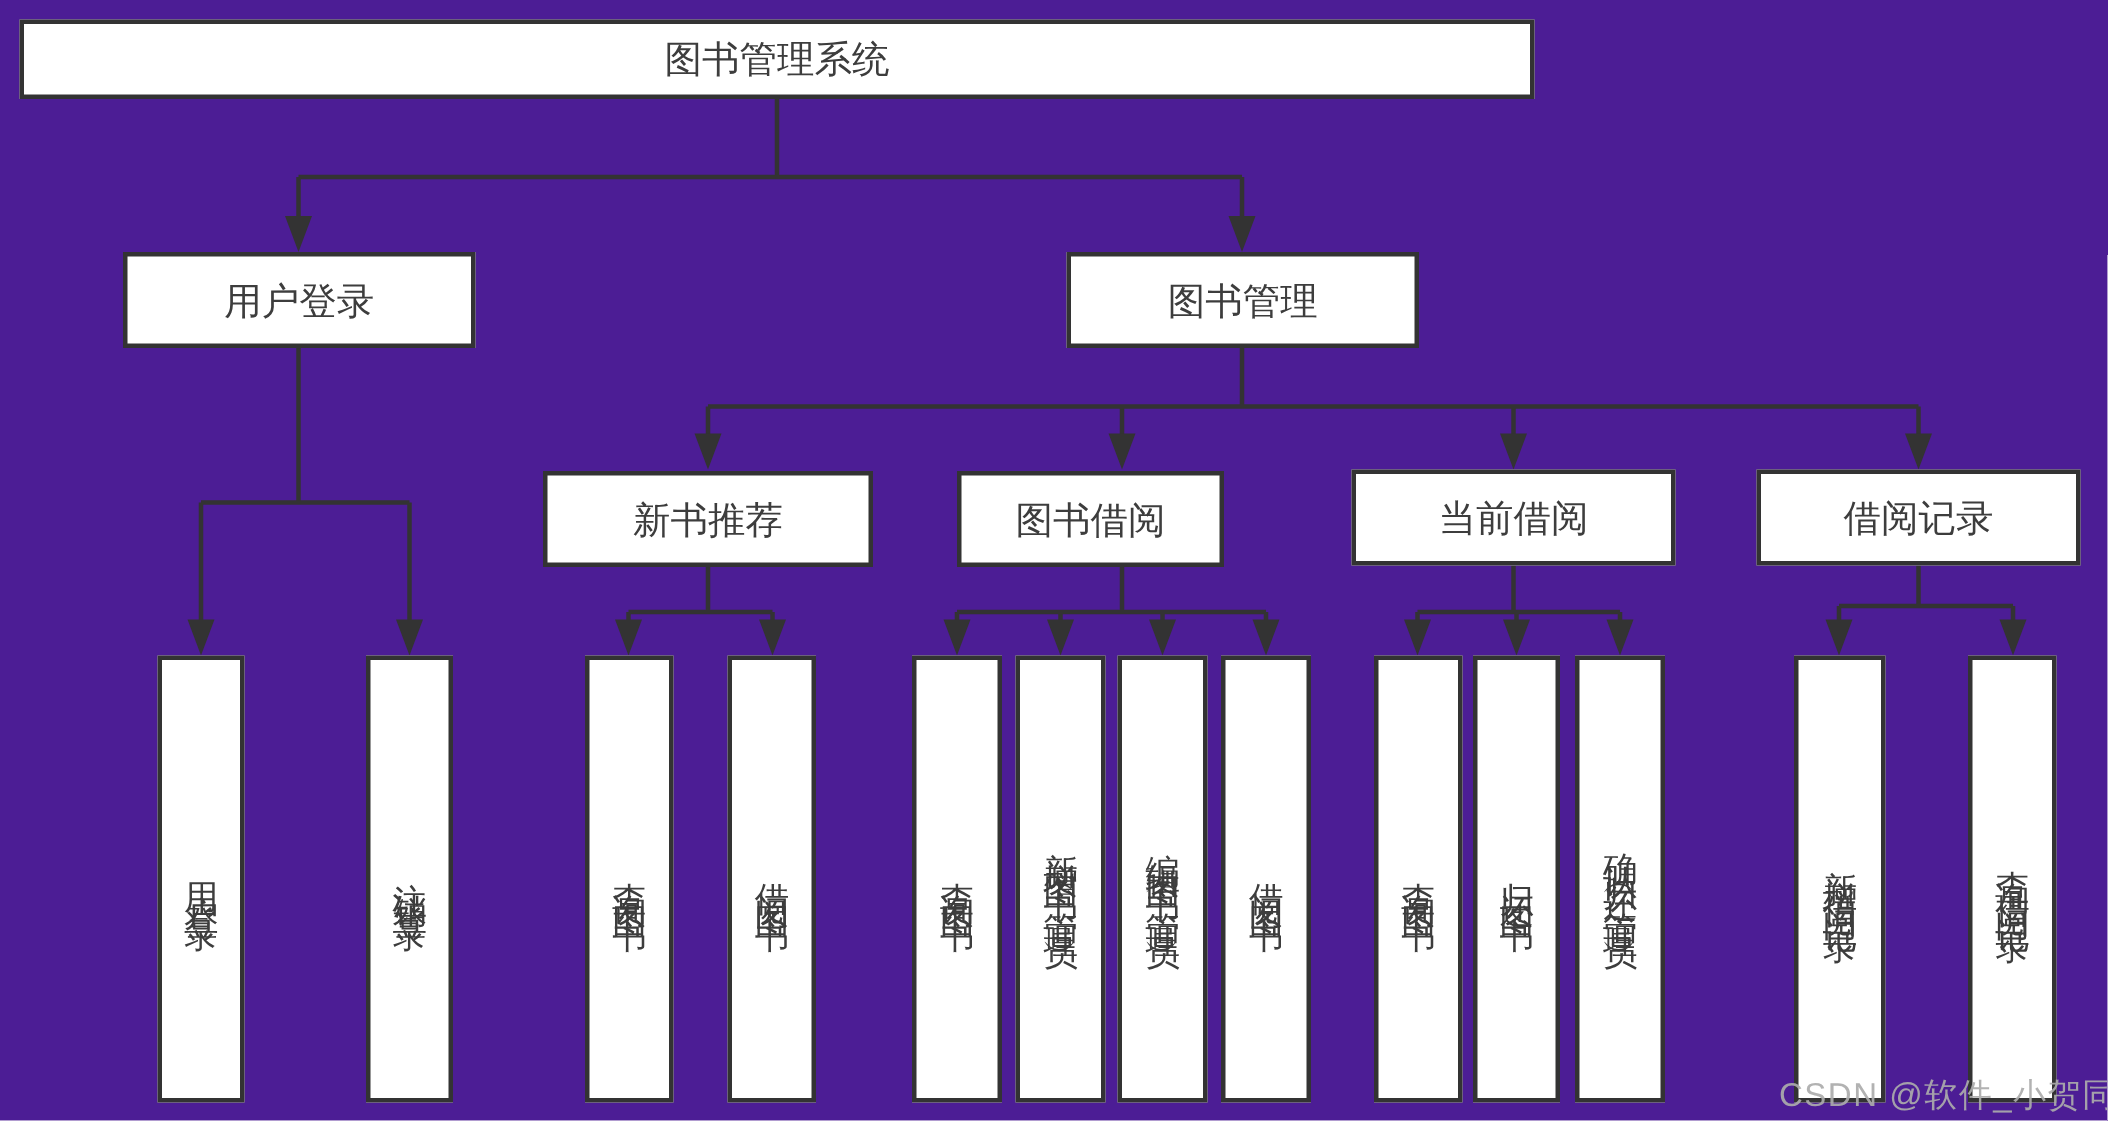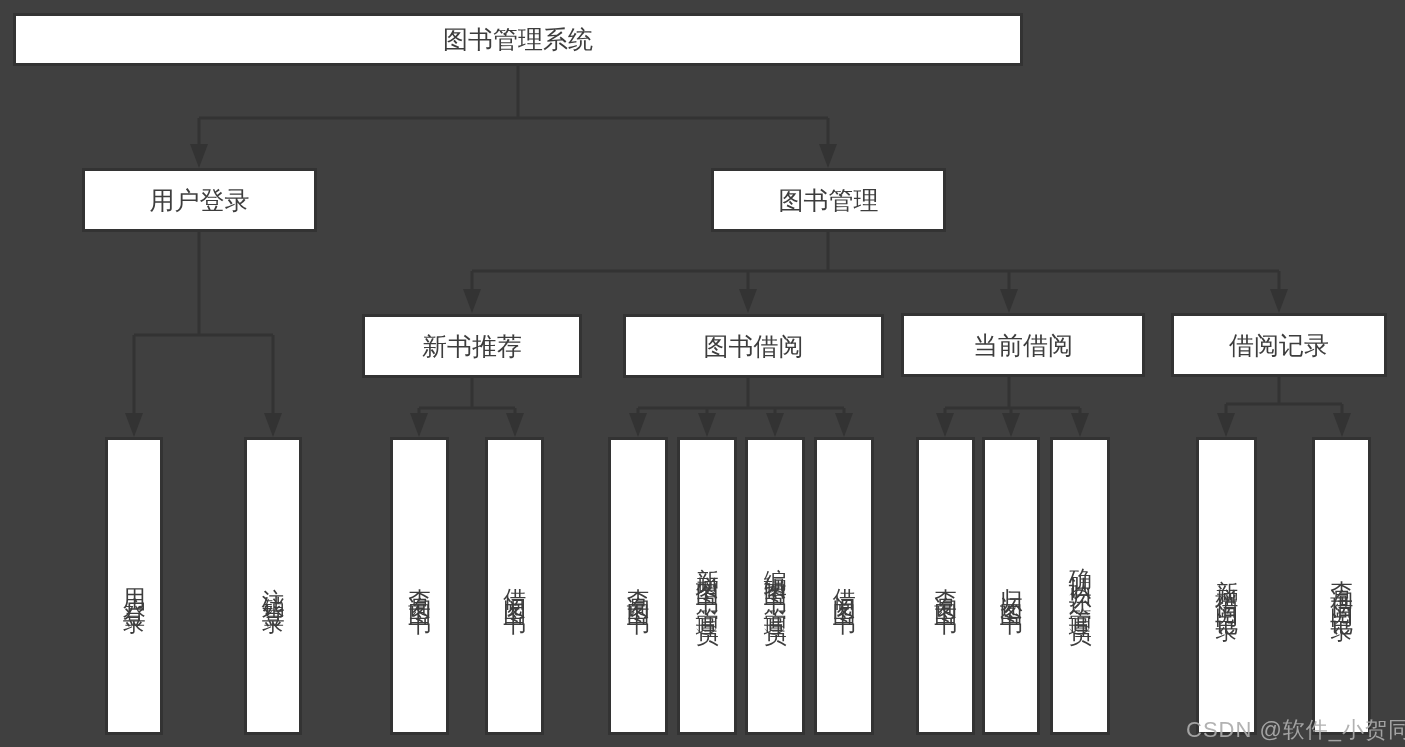--- a/index.html
+++ b/index.html
@@ -1,19 +1,19 @@
 <!DOCTYPE html>
 <html><head>
 <meta charset="utf-8">
 <style>
   html,body{margin:0;padding:0;background:#fff;}
   .stage{
     position:relative;
     width:1405px;height:747px;
-    background:#404040;
+    background:#4c1d95;
     font-family:"Liberation Sans","DejaVu Sans",sans-serif;
     overflow:hidden;
   }
   svg.connectors{position:absolute;left:0;top:0;z-index:1;}
   .ln{stroke:#333333;stroke-width:3;fill:none;}
   .arrow{fill:#333333;stroke:none;}
   .box{
     position:absolute;
     box-sizing:border-box;
     background:#ffffff;
@@ -74,24 +74,24 @@
   <div class="box lvl1" style="left:82px;">
     <span class="htext">用户登录</span>
   </div>
   <div class="box lvl2" style="left:362px;top:314px;width:220px;">
     <span class="htext">新书推荐</span>
   </div>
 
   <div class="box lvl1" style="left:711px;">
     <span class="htext">图书管理</span>
   </div>
-  <div class="box lvl2" style="left:623px;top:314px;width:261px;">
+  <div class="box lvl2" style="left:638px;top:314px;width:178px;">
     <span class="htext">图书借阅</span>
   </div>
-  <div class="box lvl2" style="left:901px;top:313px;width:244px;">
+  <div class="box lvl2" style="left:901px;top:313px;width:216px;">
     <span class="htext">当前借阅</span>
   </div>
   <div class="box lvl2" style="left:1171px;top:313px;width:216px;">
     <span class="htext">借阅记录</span>
   </div>
 
   <div class="box leaf" style="left:105px;width:58px;">
     <span class="vtext">用户登录</span>
   </div>
   <div class="box leaf" style="left:244px;width:58px;">

